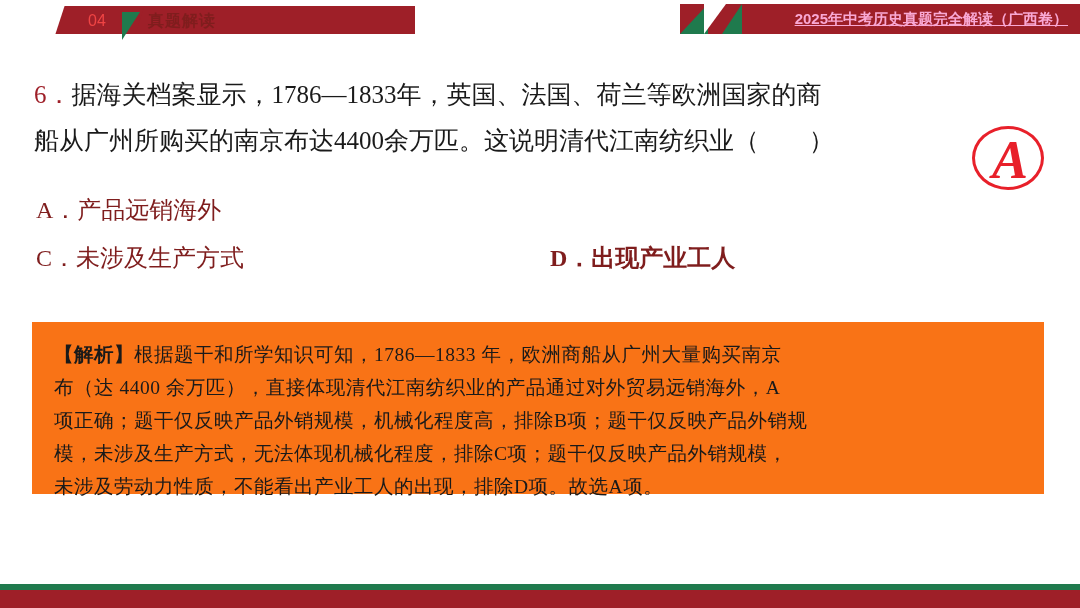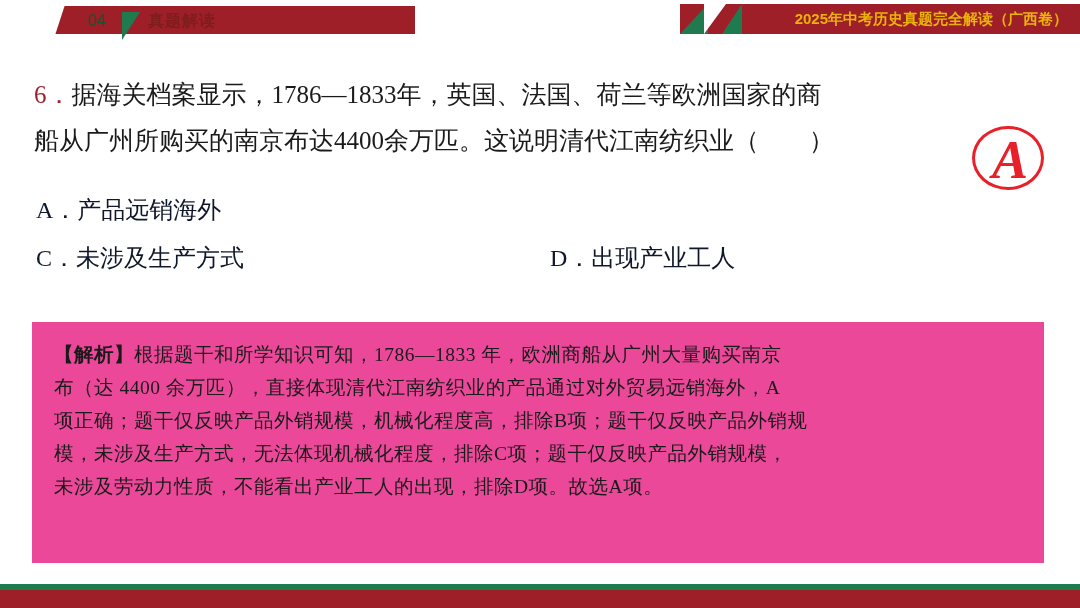--- a/index.html
+++ b/index.html
@@ -39,21 +39,21 @@
     background: #9e1f28;
     transform: skewX(-18deg);
   }
   .hdr-num {
     position: absolute;
     left: 28px;
     top: 4px;
     width: 60px;
     height: 22px;
     line-height: 22px;
-    color: #14532d;
+    color: #ef4444;
     font-size: 16px;
     font-family: "Liberation Sans", sans-serif;
     z-index: 4;
   }
   .hdr-title-box {
     position: absolute;
     left: 72px;
     top: 0;
     width: 283px;
     height: 28px;
@@ -124,24 +124,25 @@
     height: 0;
     border-bottom: 30px solid #1f7a4d;
     border-left: 20px solid transparent;
   }
   .hdr-right-text {
     position: absolute;
     right: 12px;
     top: 5px;
     height: 20px;
     line-height: 20px;
-    color: #eab308;
+    color: #f9a8d4;
     font-size: 15px;
     font-weight: bold;
     font-family: "Liberation Sans", sans-serif;
+    text-decoration: underline;
   }
 
   
   .question {
     position: absolute;
     left: 34px;
     top: 72px;
     width: 1010px;
   }
   .q-line {
@@ -188,39 +189,39 @@
     width: 1010px;
   }
   .opt-row {
     position: relative;
     height: 48px;
   }
   .opt {
     position: absolute;
     font-size: 24px;
     line-height: 48px;
-    color: #0f172a;
+    color: #7f1d1d;
     white-space: nowrap;
   }
   .opt-a { left: 2px; }
   .opt-b { left: 500px; }
   .opt-c { left: 2px; }
-  .opt-d { left: 516px; }
+  .opt-d { left: 516px; font-weight: bold; }
   .opt-label {
     font-family: "Liberation Serif", serif;
   }
 
   
   .analysis {
     position: absolute;
     left: 32px;
     top: 322px;
     width: 1012px;
-    height: 241px;
-    background: #ec4899;
+    height: 172px;
+    background: #f97316;
     box-sizing: border-box;
     padding: 16px 22px 0 22px;
   }
   .analysis-line {
     font-size: 19.5px;
     line-height: 33px;
     color: #1a1a1a;
     white-space: nowrap;
     letter-spacing: 0.5px;
   }

